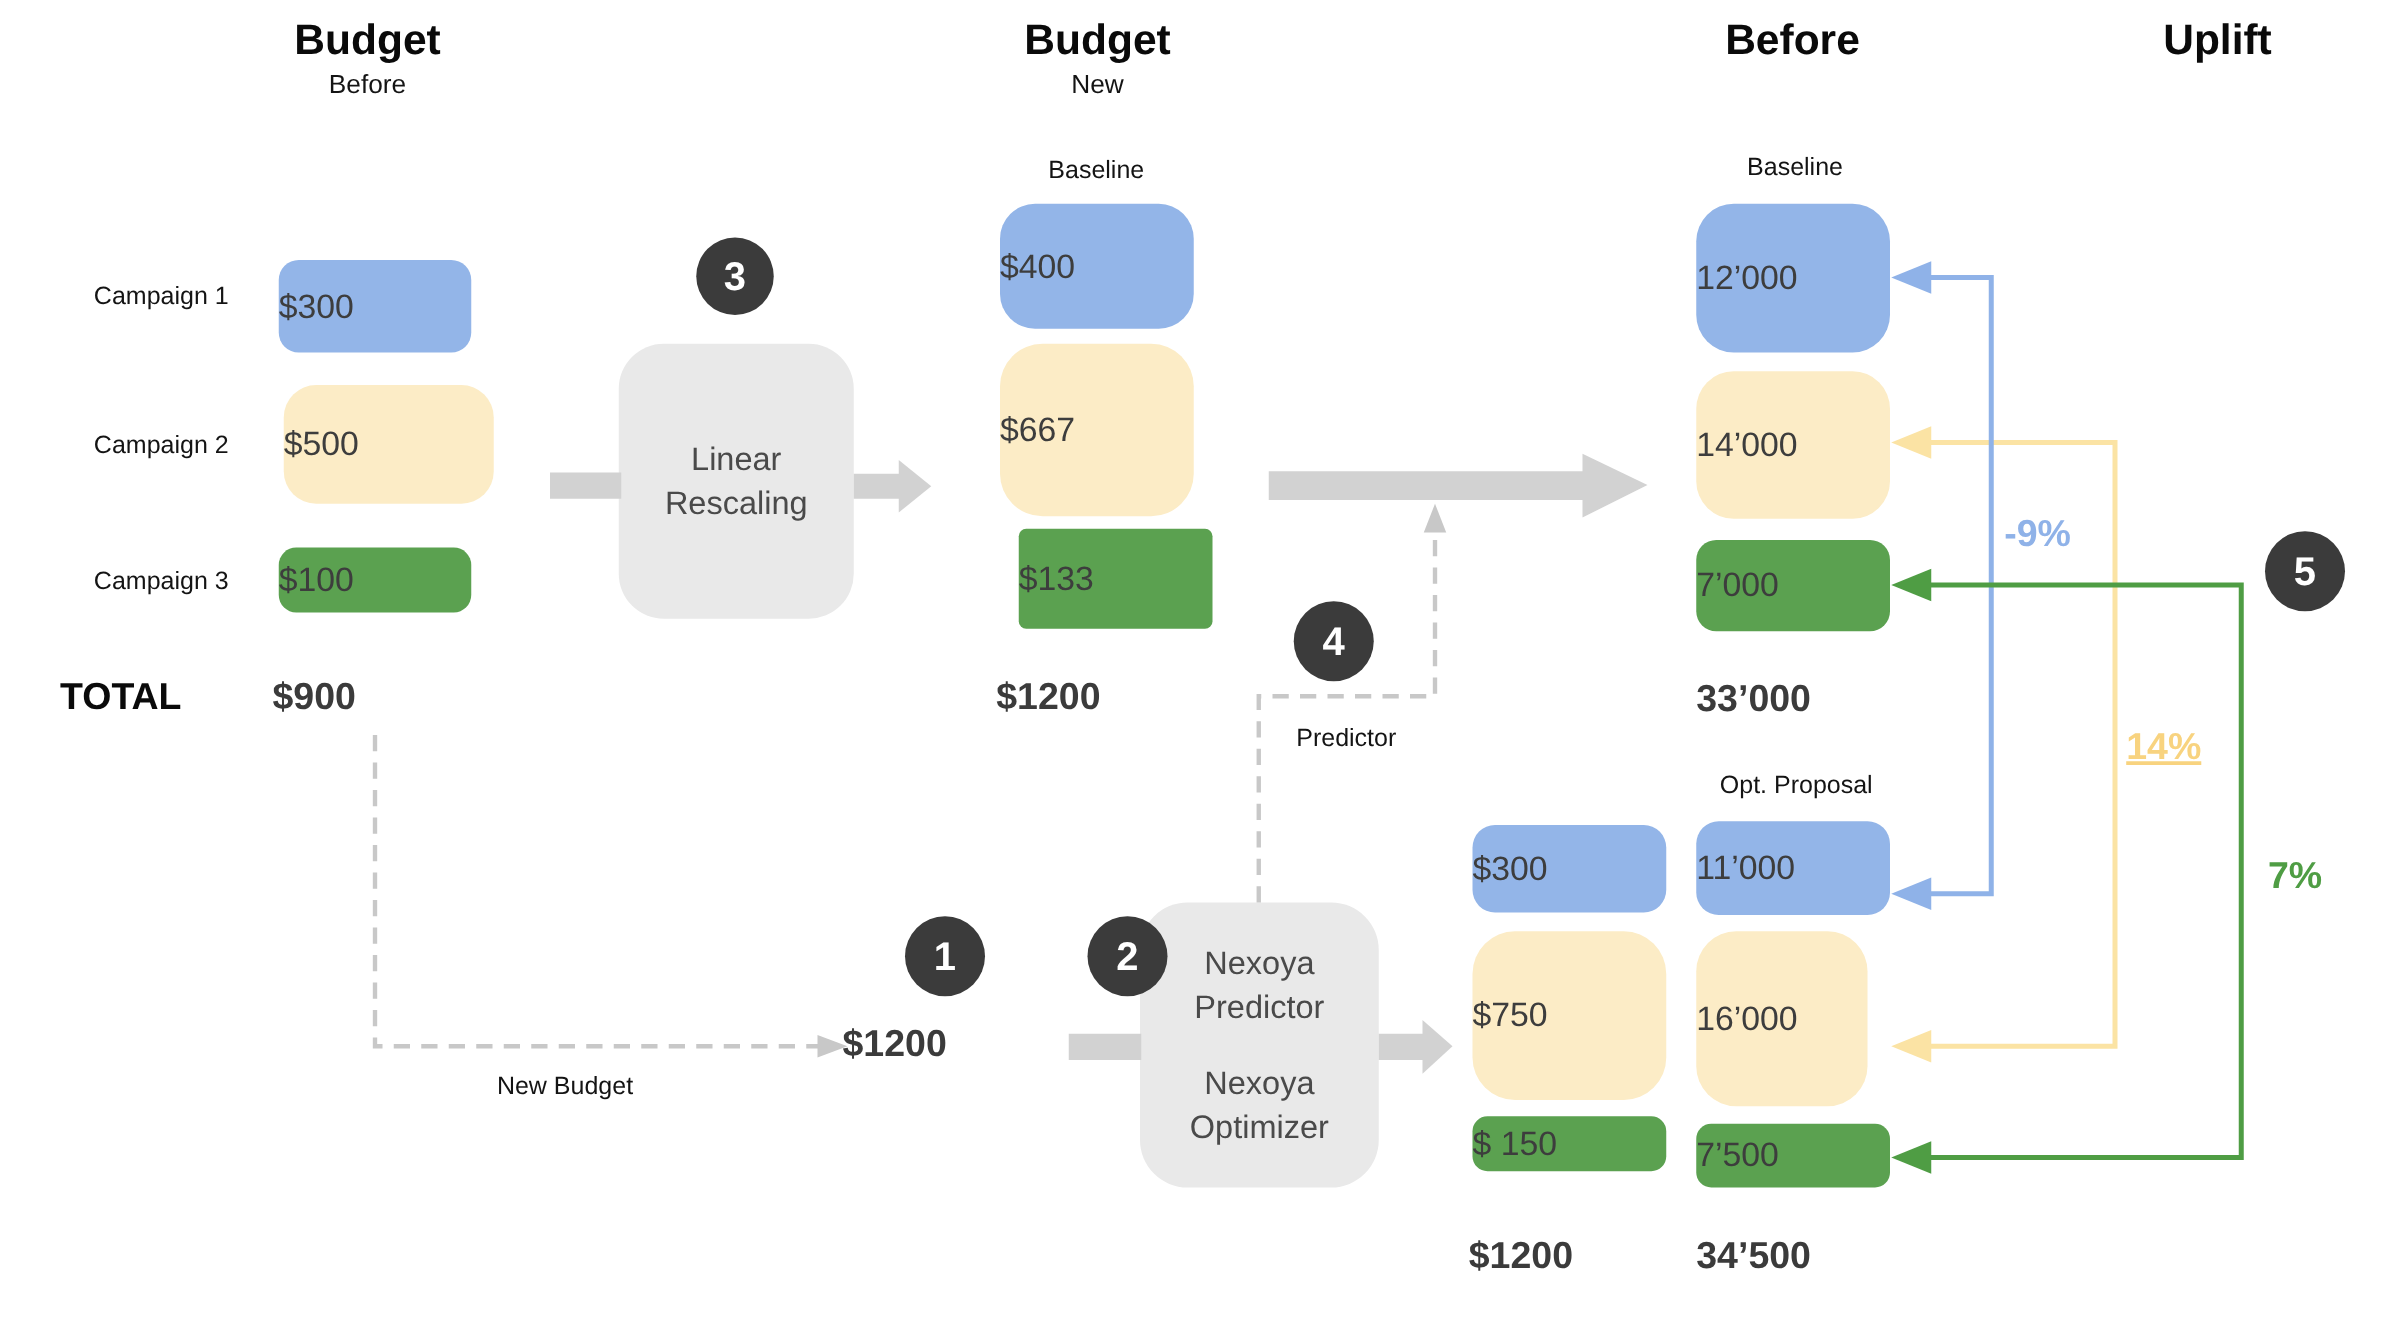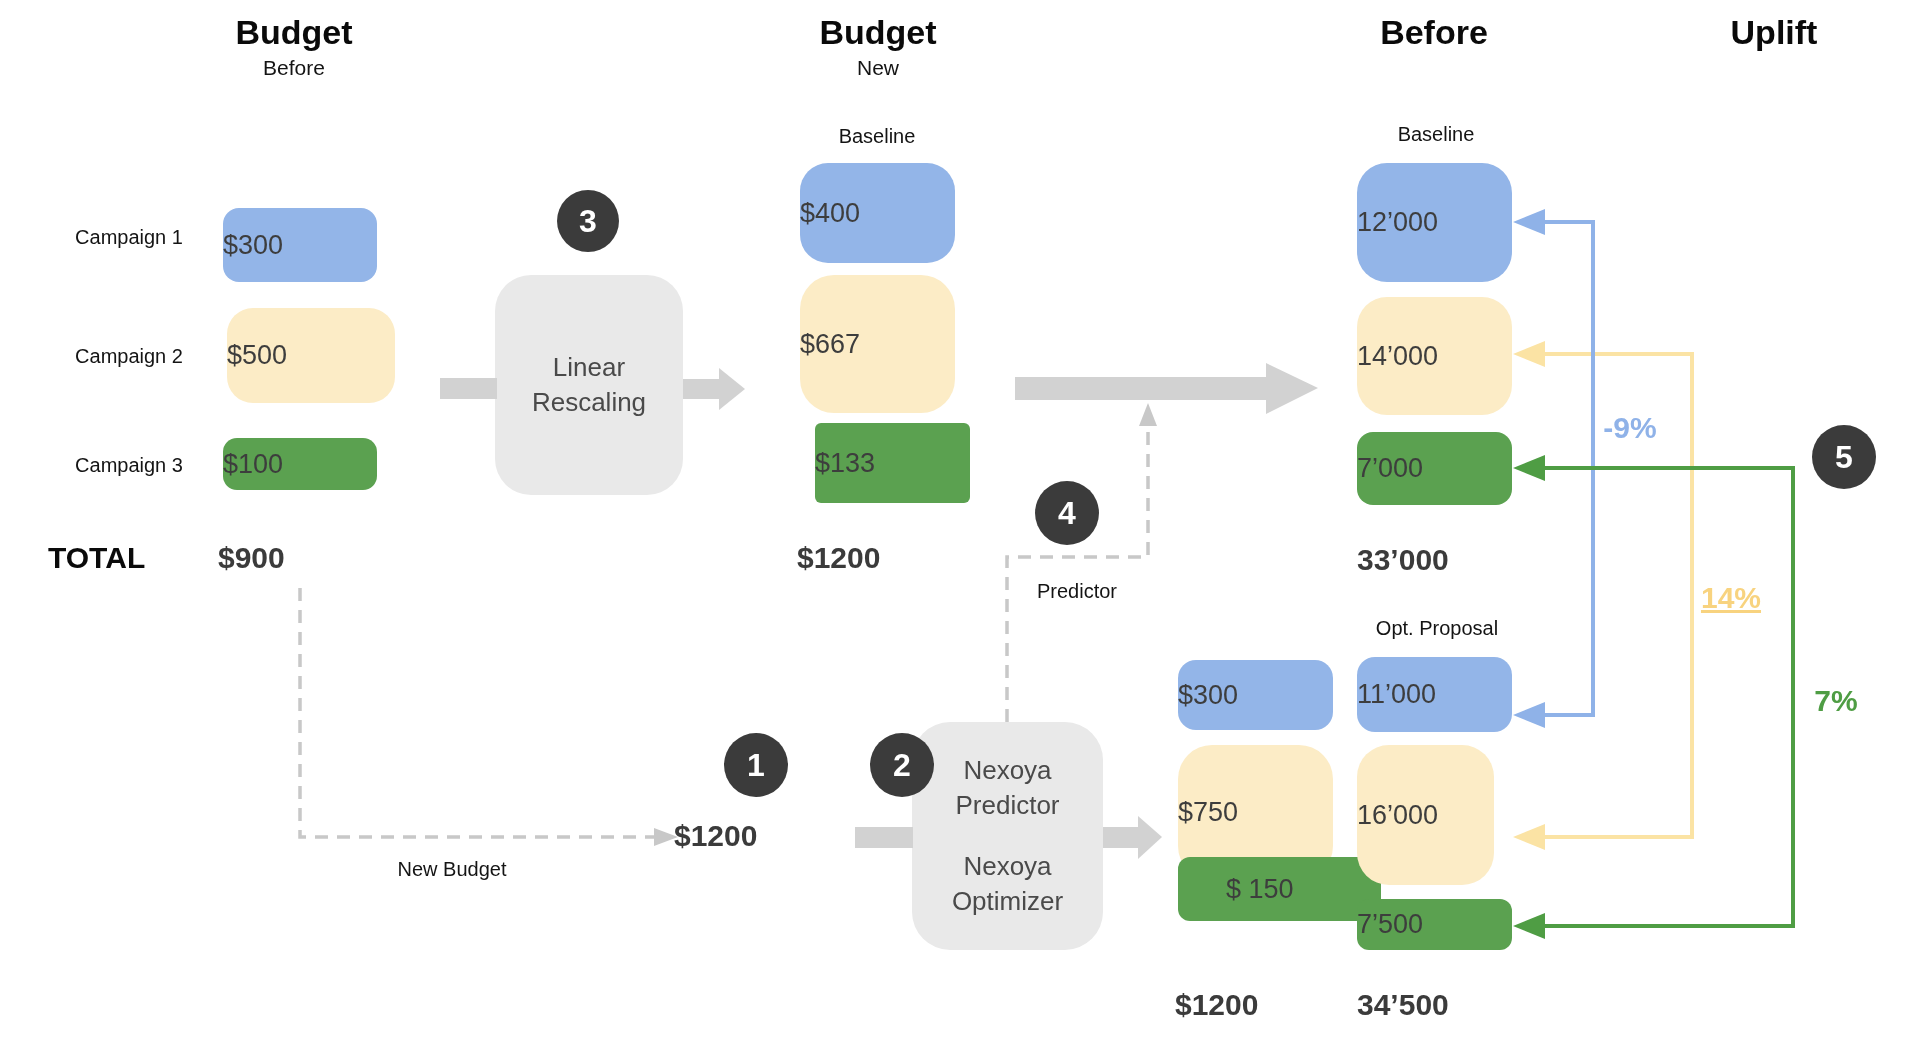--- a/index.html
+++ b/index.html
@@ -84,21 +84,21 @@
     <div>Nexoya
 Optimizer</div>
   </div>
 
   <div class="box blue" style="left:1178px; top:660px; width:155px; height:70px; border-radius:18px;">
       <span>$300</span>
     </div>
   <div class="box yellow" style="left:1178px; top:745px; width:155px; height:135px; border-radius:34px;">
       <span>$750</span>
     </div>
-  <div class="box green" style="left:1178px; top:857px; width:155px; height:64px; border-radius:12px;padding-left:48px;">
+  <div class="box green" style="left:1178px; top:893px; width:155px; height:44px; border-radius:12px;">
       <span>$ 150</span>
     </div>
   <div class="total" style="left:1175px; top:988px; width:160px;">$1200</div>
 
   <div class="lbl" style="left:1336px; top:121px; width:200px;">Baseline</div>
   <div class="box blue" style="left:1357px; top:163px; width:155px; height:119px; border-radius:30px;">
       <span>12’000</span>
     </div>
   <div class="box yellow" style="left:1357px; top:297px; width:155px; height:118px; border-radius:30px;">
       <span>14’000</span>

